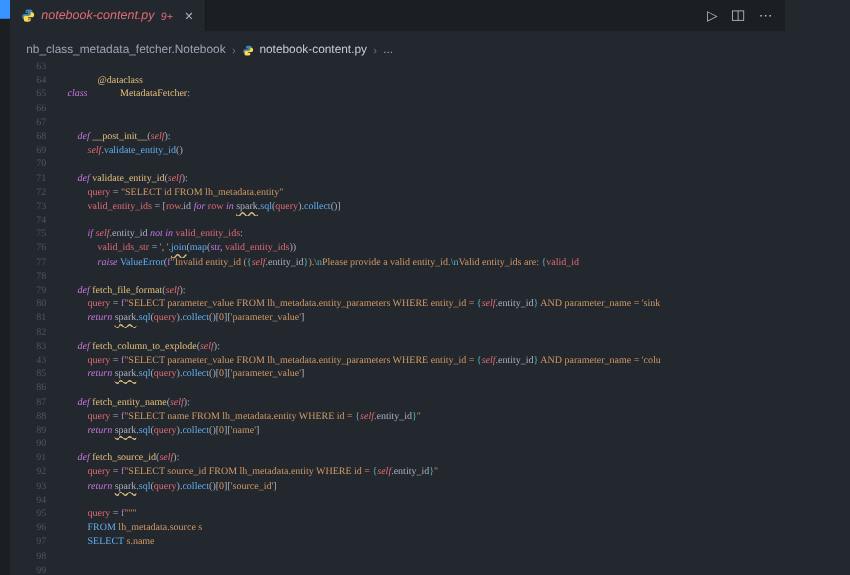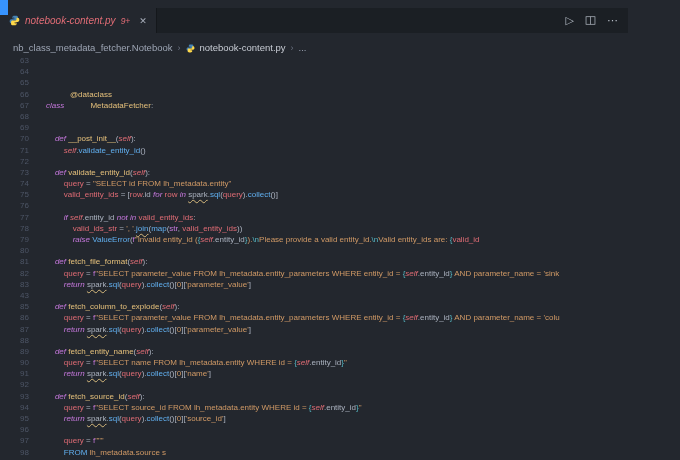--- a/index.html
+++ b/index.html
@@ -1,19 +1,19 @@
 <!DOCTYPE html>
 <html><head>
 <meta charset="utf-8">
 <style>
   * { box-sizing: border-box; margin: 0; padding: 0; }
   html, body { width: 680px; height: 460px; overflow: hidden; }
   body { background: #23272e; font-family: "Liberation Sans", sans-serif; }
 
-  .window { display: flex; width: 628px; height: 460px; flex-direction: column; }
+  .window { display: flex; width: 628px; height: 460px; }
 
   .left-strip { width: 8px; background: #1b1f24; flex: 0 0 8px; position: relative; }
   .accent { position: absolute; top: 0; left: 0; width: 8px; height: 15px; background: #3794ff; }
 
   .main { flex: 1; display: flex; flex-direction: column; min-width: 0; }
 
   .tab-bar { height: 25px; background: #1b1f24; display: flex; align-items: stretch; flex: 0 0 25px; }
   .tab { display: flex; align-items: center; gap: 5px; padding: 0 9px; background: #23272e;
          border-right: 1px solid #14171b; cursor: pointer; }
   .tab-title { color: #e06c75; font-style: italic; font-size: 10px; }
@@ -23,21 +23,21 @@
   .action { color: #b8bfc9; font-size: 11px; cursor: pointer; display: inline-flex; align-items: center; }
 
   .breadcrumbs { height: 20px; background: #23272e; display: flex; align-items: flex-end;
                  gap: 5px; padding-left: 13px; flex: 0 0 20px; }
   .crumb { color: #9da5b4; font-size: 9.5px; cursor: pointer; }
   .crumb.file { color: #c8ccd4; }
   .sep { color: #6b7280; font-size: 9px; }
   .py-icon { display: inline-flex; align-items: center; }
 
   .editor { flex: 1; display: flex; background: #23272e; overflow: hidden;
-            font-family: Liberation Sans, sans-serif; padding-top: 2px; align-items: flex-end; }
+            font-family: Liberation Serif, serif; padding-top: 2px; }
   .gutter { width: 36px; flex: 0 0 36px; text-align: right; padding-right: 7px; }
   .ln { height: 11.2px; line-height: 11.2px; font-size: 8px; color: #4d5566; }
   .code { flex: 1; overflow: hidden; padding-left: 10px; }
   .code-line { height: 11.2px; line-height: 11.2px; font-size: 8px; white-space: pre; color: #abb2bf; }
 
   .tk-p   { color: #abb2bf; }
   .tk-k   { color: #c678dd; font-style: italic; }
   .tk-fn  { color: #e5c07b; }
   .tk-cls { color: #e5c07b; padding-left: 24px; }
   .tk-v   { color: #e06c75; }

